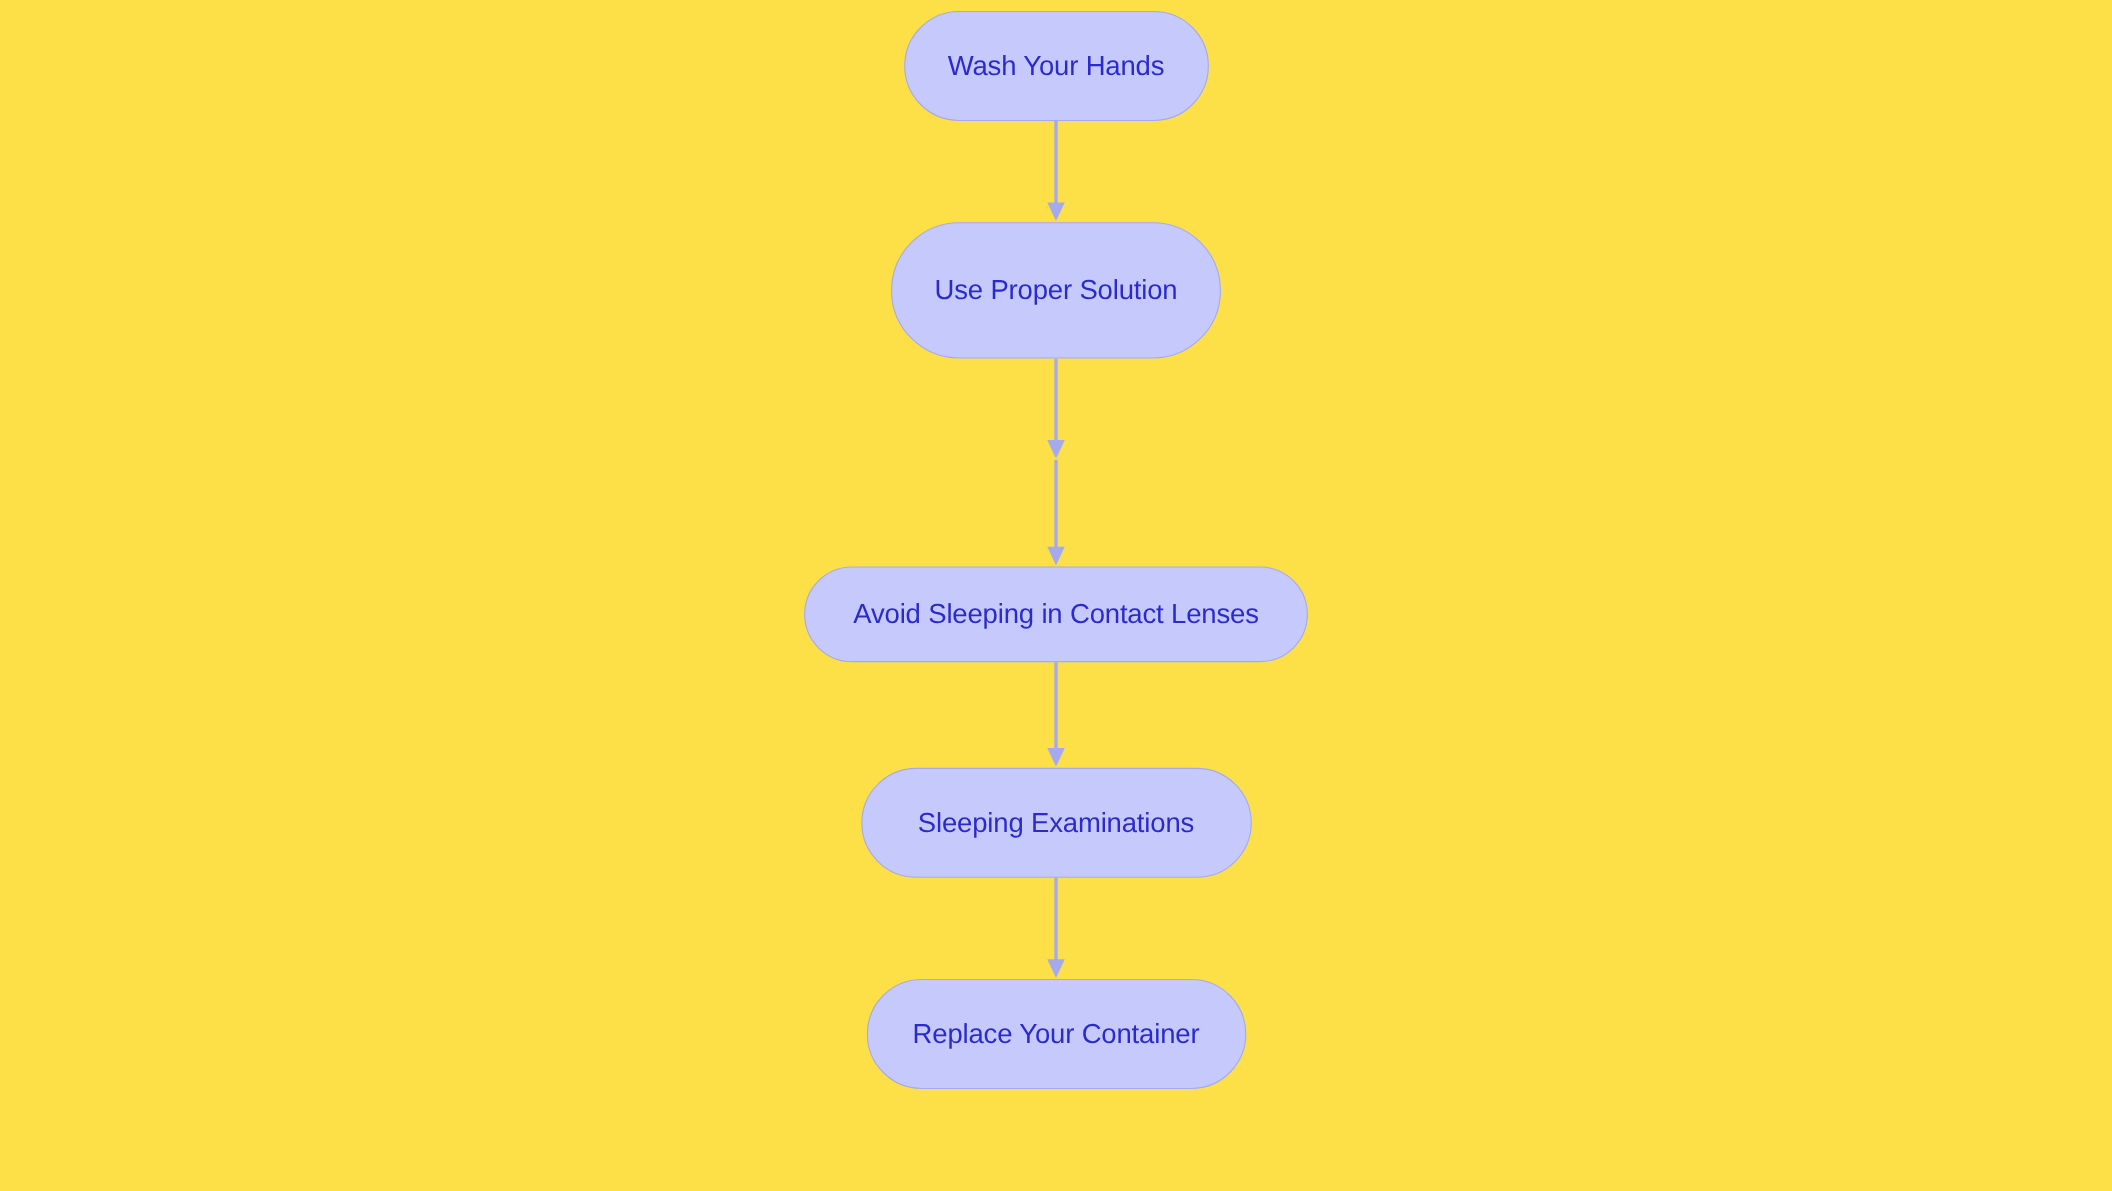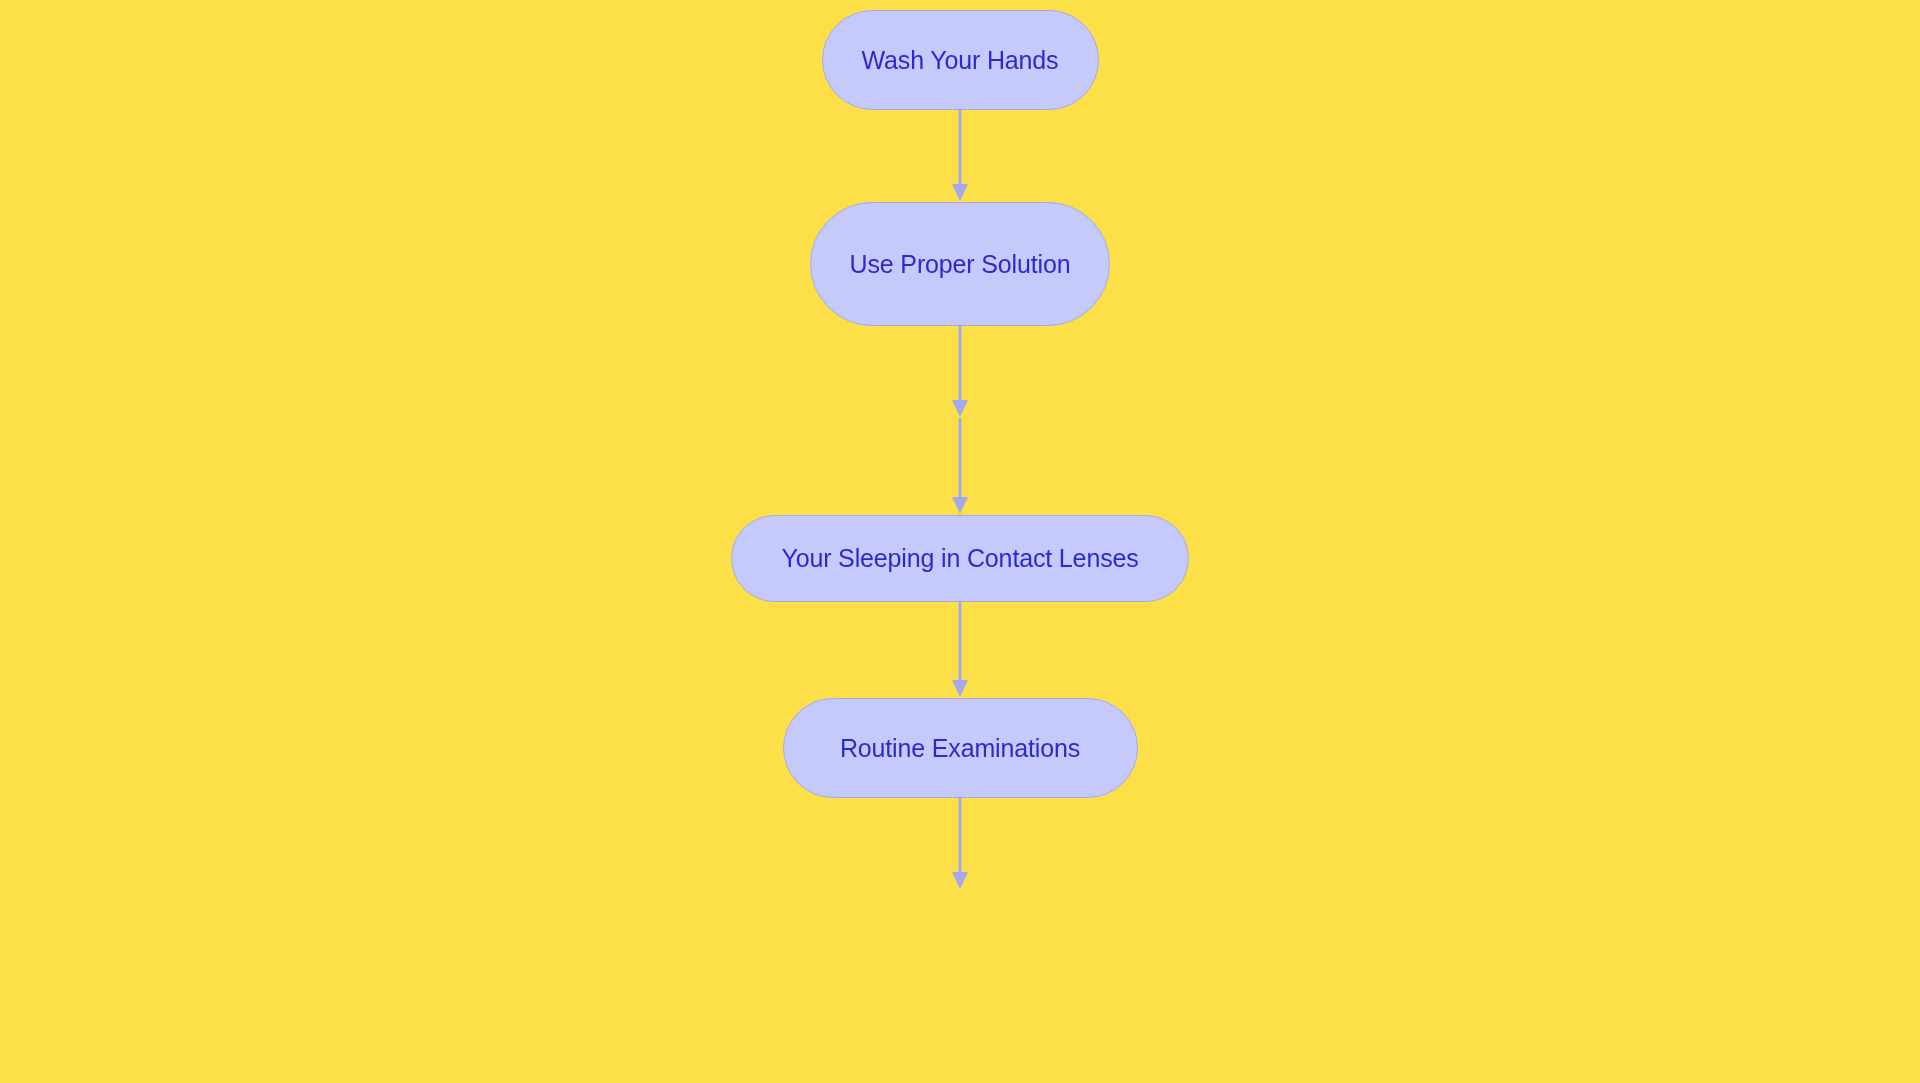--- a/index.html
+++ b/index.html
@@ -118,36 +118,39 @@
 
 
     <div class="connector conn-h-97">
       <svg width="24" height="97" viewBox="0 0 24 97" aria-hidden="true">
         <line x1="12" y1="0" x2="12" y2="81" stroke="#a5a9f0" stroke-width="3"></line>
         <polygon points="4,79 20,79 12,96" fill="#a5a9f0"></polygon>
       </svg>
     </div>
 
     <div class="flow-node node-size-4">
-      <span class="node-label">Your Sleeping in Contact Lenses</span>
+      <span class="node-label">Avoid Sleeping in Contact Lenses</span>
     </div>
 
     <div class="connector conn-h-96">
       <svg width="24" height="96" viewBox="0 0 24 96" aria-hidden="true">
         <line x1="12" y1="0" x2="12" y2="80" stroke="#a5a9f0" stroke-width="3"></line>
         <polygon points="4,78 20,78 12,95" fill="#a5a9f0"></polygon>
       </svg>
     </div>
 
     <div class="flow-node node-size-5">
-      <span class="node-label">Routine Examinations</span>
+      <span class="node-label">Sleeping Examinations</span>
     </div>
 
     <div class="connector conn-h-92">
       <svg width="24" height="92" viewBox="0 0 24 92" aria-hidden="true">
         <line x1="12" y1="0" x2="12" y2="76" stroke="#a5a9f0" stroke-width="3"></line>
         <polygon points="4,74 20,74 12,91" fill="#a5a9f0"></polygon>
       </svg>
     </div>
 
+    <div class="flow-node node-size-6">
+      <span class="node-label">Replace Your Container</span>
+    </div>
 
   </div>
 </div>
 
 </body></html>

